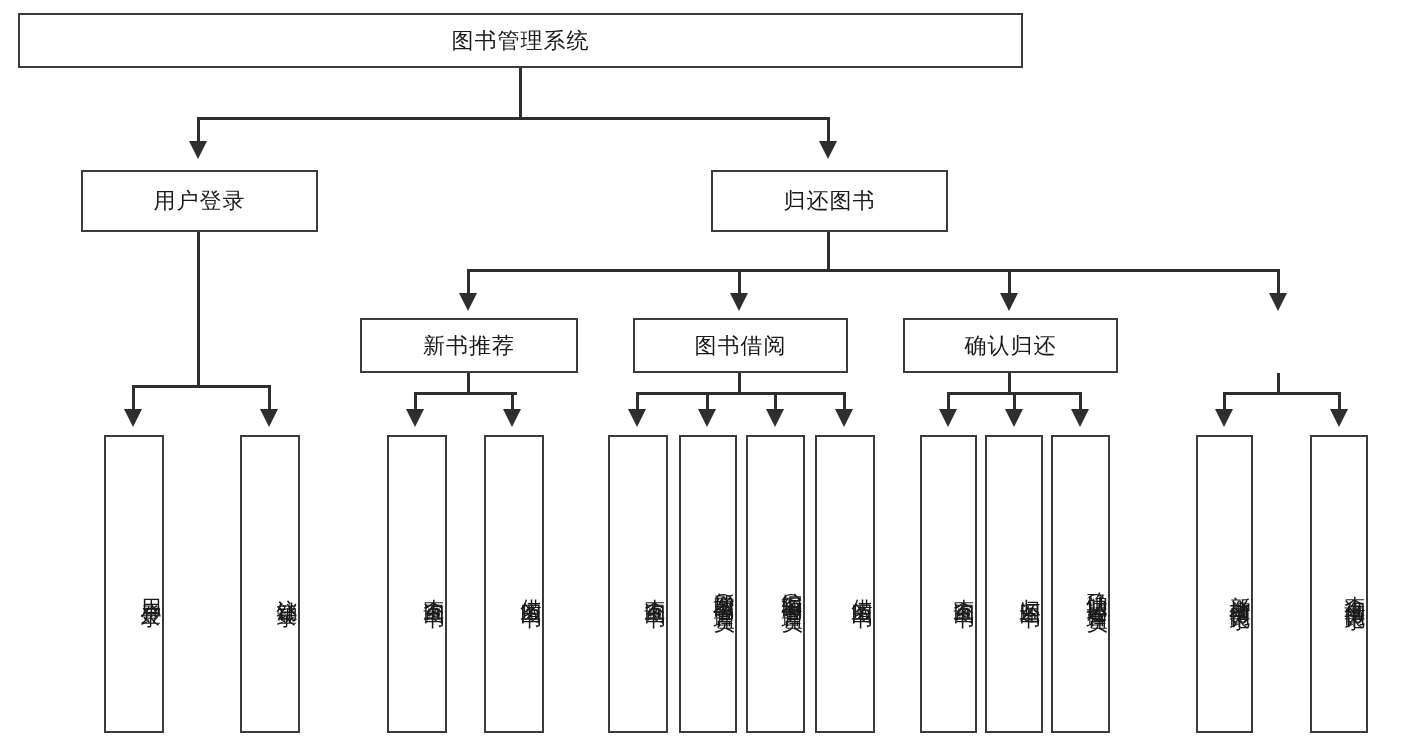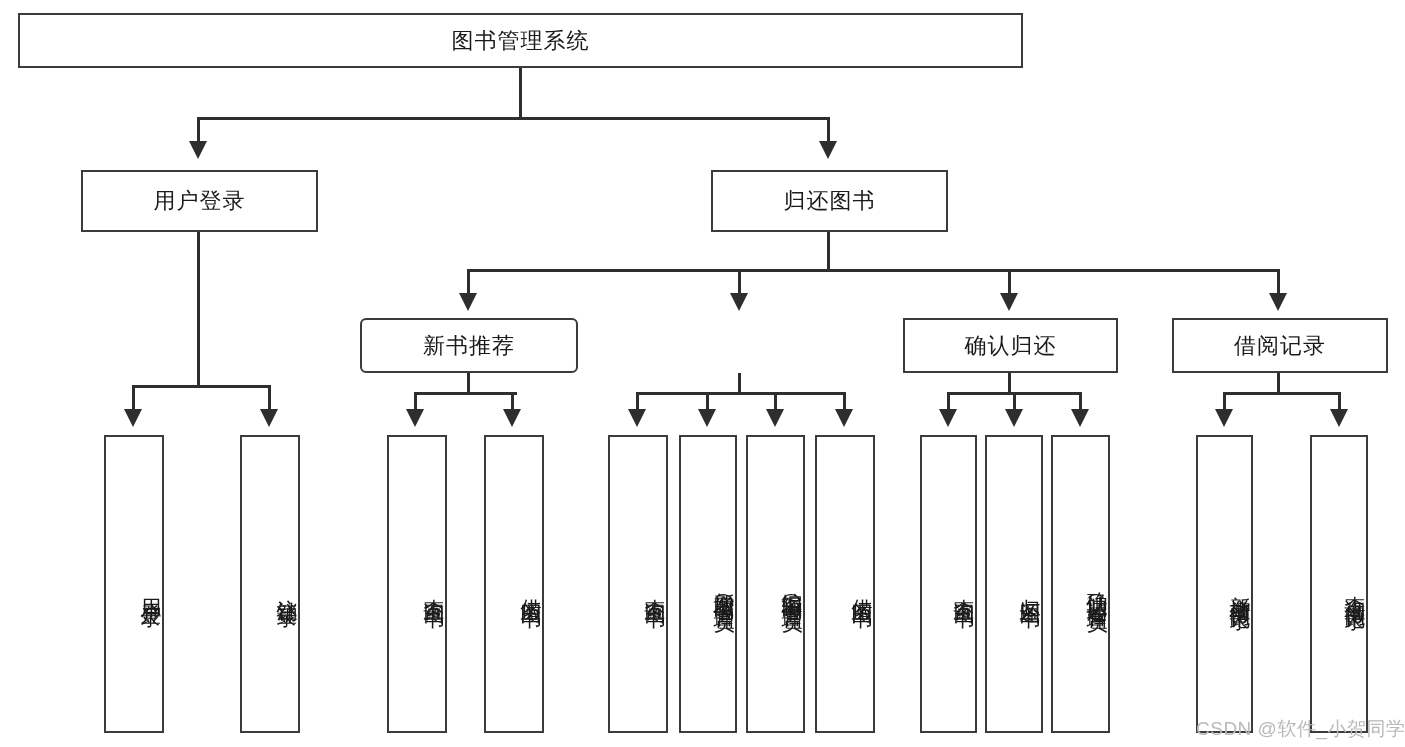--- a/index.html
+++ b/index.html
@@ -114,28 +114,28 @@
   <div class="hline" style="left:467px; top:269px; width:813px;"></div>
   <div class="vline" style="left:467px; top:269px; height:26px;"></div>
   <div class="arrow" style="left:459px; top:293px;"></div>
   <div class="vline" style="left:738px; top:269px; height:26px;"></div>
   <div class="arrow" style="left:730px; top:293px;"></div>
   <div class="vline" style="left:1008px; top:269px; height:26px;"></div>
   <div class="arrow" style="left:1000px; top:293px;"></div>
   <div class="vline" style="left:1277px; top:269px; height:26px;"></div>
   <div class="arrow" style="left:1269px; top:293px;"></div>
 
-  <div class="node horiz" style="left:360px; top:318px; width:218px; height:55px;border-radius:6px;">
+  <div class="node horiz" style="left:360px; top:318px; width:218px; height:55px;">
     <span>新书推荐</span>
+  </div>
+  <div class="node horiz" style="left:633px; top:318px; width:215px; height:55px;">
+    <span>图书借阅</span>
   </div>
   <div class="node horiz" style="left:903px; top:318px; width:215px; height:55px;">
     <span>确认归还</span>
-  </div>
-  <div class="node horiz" style="left:1172px; top:318px; width:216px; height:55px;">
-    <span>借阅记录</span>
   </div>
 
   <div class="vline" style="left:467px; top:373px; height:22px;"></div>
   <div class="hline" style="left:414px; top:392px; width:103px;"></div>
   <div class="vline" style="left:414px; top:392px; height:19px;"></div>
   <div class="arrow" style="left:406px; top:409px;"></div>
   <div class="vline" style="left:511px; top:392px; height:19px;"></div>
   <div class="arrow" style="left:503px; top:409px;"></div>
 
   <div class="vline" style="left:738px; top:373px; height:22px;"></div>
@@ -198,15 +198,14 @@
   <div class="node leaf" style="left:1051px; top:435px; width:59px; height:298px;">
     <span class="vtext">确认归还（管理员）</span>
   </div>
   <div class="node leaf" style="left:1196px; top:435px; width:57px; height:298px;">
     <span class="vtext">新增借阅记录</span>
   </div>
   <div class="node leaf" style="left:1310px; top:435px; width:58px; height:298px;">
     <span class="vtext">查询借阅记录</span>
   </div>
 
-  <div id="watermark" style="left:1196px; top:716px;">CSDN @软件_小贺同学</div>
 
 </div>
 
 </body></html>

